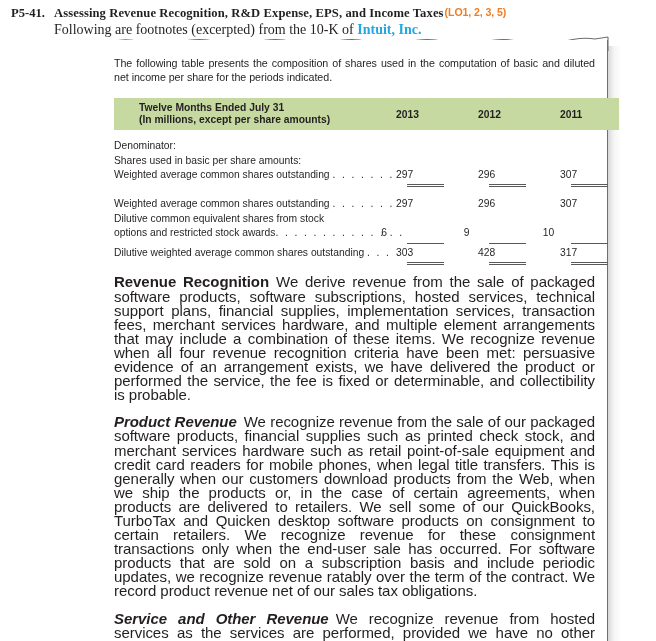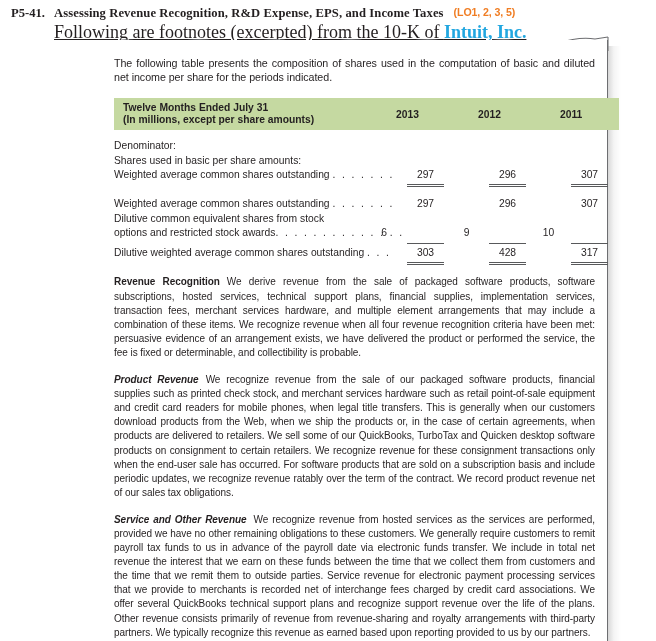--- a/index.html
+++ b/index.html
@@ -31,29 +31,28 @@
     font-family:"Liberation Serif", serif;
     font-weight:bold;font-size:12.6px;
     white-space:nowrap;
   }
   .lo-tag{
     color:#f07d23;
     font-family:"Liberation Sans", sans-serif;
     font-weight:bold;
     font-size:10.6px;
     letter-spacing:-.1px;
-    margin-left:10px;
+    margin-left:1px;
     vertical-align:1px;
   }
   .prob-line2{
     position:absolute;left:54px;top:22px;
     font-family:"Liberation Serif", serif;
-    font-size:18px;
+    font-size:14px;
     white-space:nowrap;
-    text-decoration:underline;
   }
   .co-name{
     color:#22a7e0;
     font-weight:bold;
   }
 
   
   .paper{
     position:absolute;
     left:103px;top:40px;
@@ -100,21 +99,21 @@
   }
   .fin-table td{padding:0;vertical-align:bottom;}
   .th-band td{
     background:#c5d9a1;
     height:32px;
     vertical-align:middle;
     font-weight:bold;
     font-size:10.3px;
   }
   .th-band .th-label{
-    padding-left:9px;
+    padding-left:25px;
     line-height:12.6px;
     font-weight:bold;
   }
   .th-band .th-year{
     font-weight:bold;
     padding-bottom:0;
   }
   .col-lbl{width:258px;}
   .col-a{width:24px;}
   .col-y{width:59px;}
@@ -124,21 +123,21 @@
   .row td{
     height:14.3px;
     font-size:10.3px;
     line-height:14.3px;
   }
   .lbl{white-space:nowrap;}
   .ind1{padding-left:9px;}
   .ind2{padding-left:20px;}
   .ind3{padding-left:28px;}
   .num{
-    text-align:center;
+    text-align:left;
     font-variant-numeric:tabular-nums;
   }
   .num.smallnum{text-align:center;}
   .dots{letter-spacing:1.9px;}
 
   .rule-cell{
     height:6px;
     padding:0;
   }
   .rule-cell .rule{
@@ -153,21 +152,21 @@
     content:"";
     position:absolute;
     left:11px;right:11px;bottom:-5px;
     border-top:1px solid #58595b;
     border-bottom:1px solid #58595b;
     height:1.6px;
   }
 
   
   .body-p{
-    font-size:10px;
+    font-size:15px;
     line-height:14.1px;
     text-align:justify;
     text-justify:inter-word;
     margin:0;
     letter-spacing:-.05px;
     width:481px;
   }
   .gap-lg{height:15px;}
   .gap-md{height:13px;}
   .lead-bold{font-weight:bold;}

